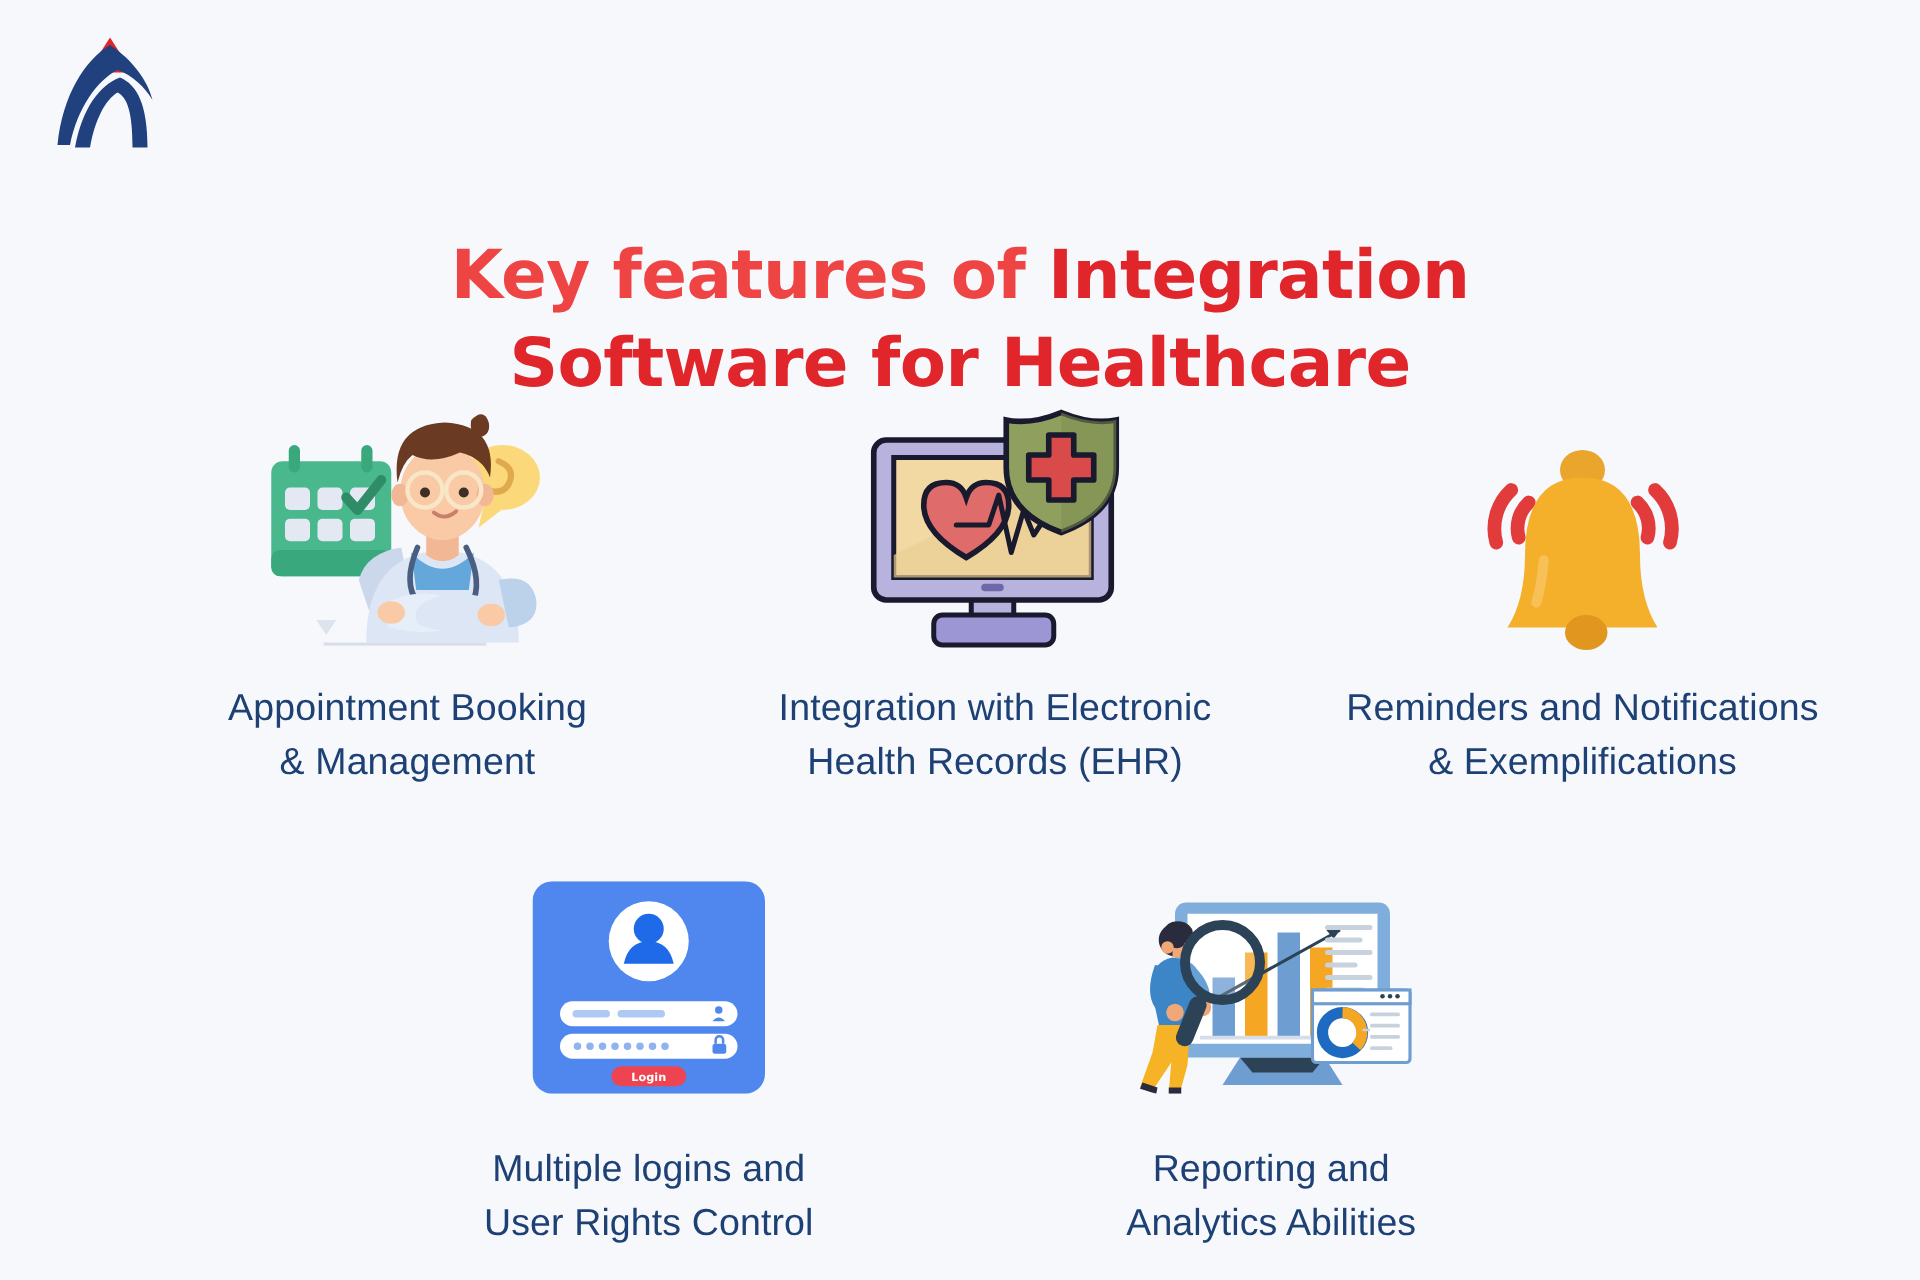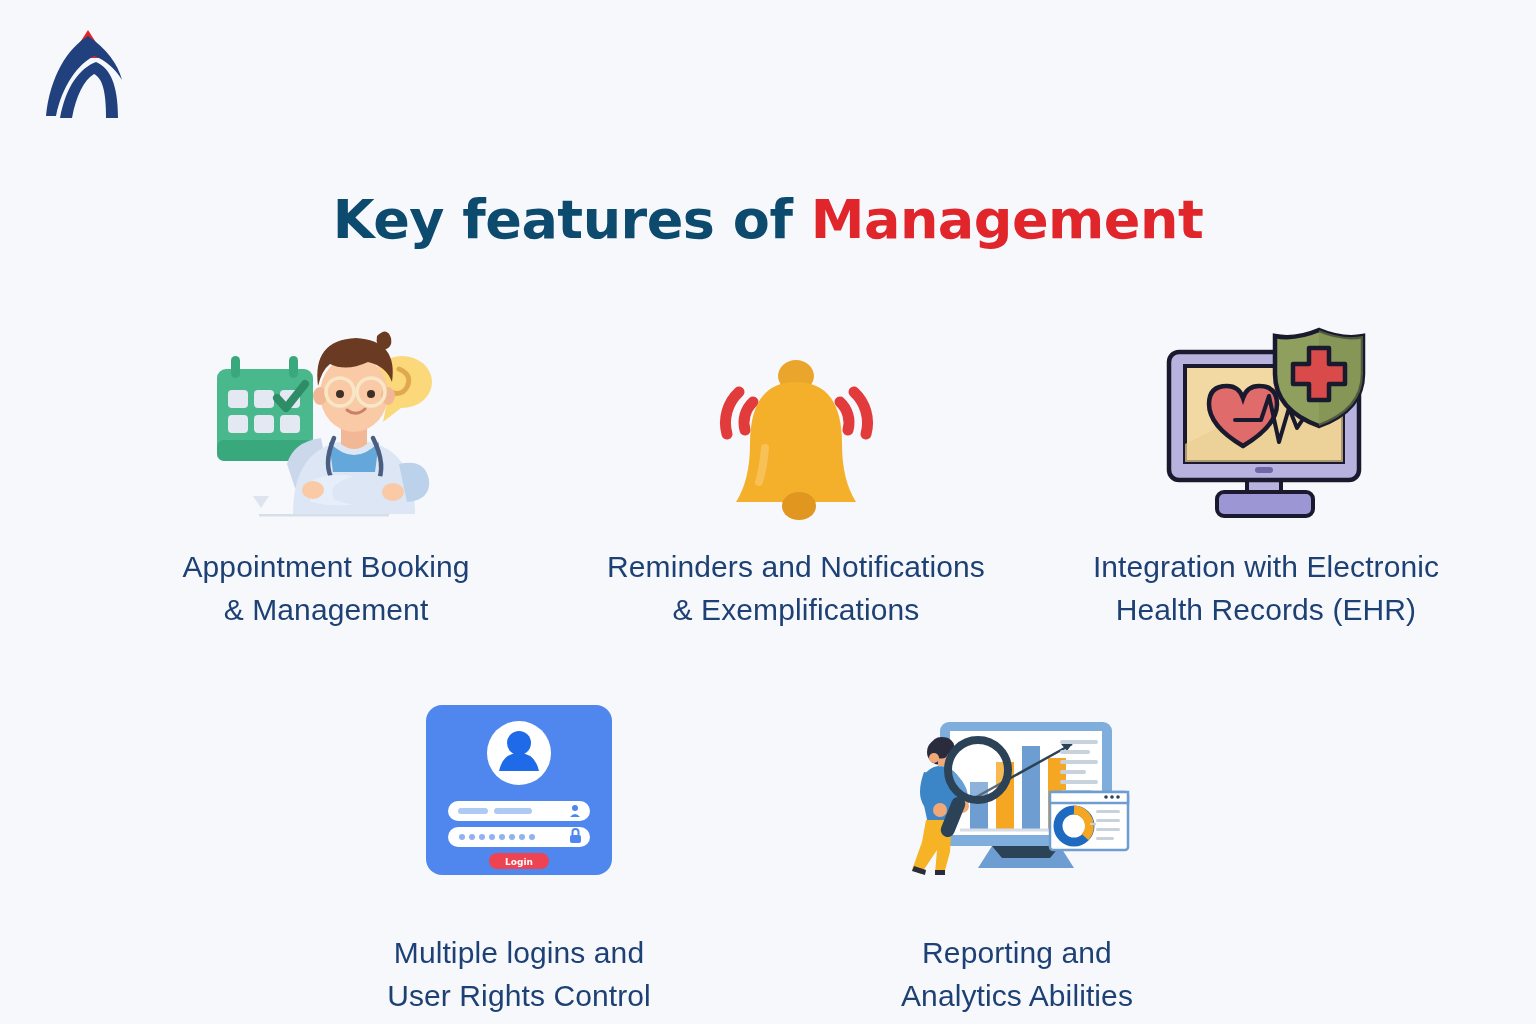--- a/index.html
+++ b/index.html
@@ -48,21 +48,21 @@
     left: 0;
     top: 148px;
     width: 1536px;
     text-align: center;
     font-family: "DejaVu Sans", sans-serif;
     font-weight: 700;
     font-size: 54px;
     line-height: 1.32;
     letter-spacing: -0.5px;
   }
-  .title .navy { color: #0c4a6e; }
+  .title .navy { color: #ef4444; }
   .title .red  { color: #E1262B; }
 
   
   .row {
     position: absolute;
     display: flex;
     width: 1536px;
     justify-content: center;
   }
   .row-top    { top: 314px; left: 0; padding-left: 28px; }
@@ -88,39 +88,40 @@
   .caption {
     margin-top: 22px;
     text-align: center;
     color: #1E4175;
     font-family: "Liberation Sans", sans-serif;
     font-size: 30px;
     line-height: 1.42;
     letter-spacing: 0.1px;
     white-space: pre-line;
   }
-  .row-bottom .caption { margin-top: 57px; }
+  .row-bottom .caption { margin-top: 40px; }
 </style>
 </head>
 <body>
 
 <div class="logo">
   <svg class="logo-mark" viewBox="0 0 84 96">
     <path d="M44 6 L62 34 L26 34 Z" fill="#E1262B"></path>
     <path d="M2 92 C6 52 24 24 44 12 C62 24 74 40 78 56 C72 46 62 36 50 32
              C34 40 18 62 12 92 Z" fill="#21407E"></path>
     <path d="M16 94 C22 62 36 44 52 38 C66 44 74 60 74 94 L62 94
              C62 66 58 54 50 50 C40 56 32 72 28 94 Z" fill="#21407E"></path>
   </svg>
   <div class="logo-words">
   </div>
 </div>
 
 <h1 class="title">
-  <span class="navy">Key features of </span><span class="red">Management</span><br>
+  <span class="navy">Key features of </span><span class="red">Integration</span><br>
+  <span class="red">Software for Healthcare</span>
 </h1>
 
 <div class="row row-top">
 
   <div class="feature">
     <div class="art">
       <svg width="250" height="210" viewBox="0 0 250 210">
 
         <rect x="58" y="200" width="130" height="2.5" fill="#D8DEE8"></rect>
 
@@ -179,20 +180,49 @@
 
         <path d="M198 150 q26 -6 30 16 q2 20 -22 22 z" fill="#BBD2EA"></path>
       </svg>
     </div>
     <div class="caption">Appointment Booking
 &amp; Management</div>
   </div>
 
   <div class="feature">
     <div class="art">
+      <svg width="230" height="200" viewBox="0 0 230 200">
+
+        <rect x="96" y="150" width="34" height="20" fill="#B7B2DE" stroke="#1A1A2E" stroke-width="4"></rect>
+        <rect x="66" y="168" width="96" height="24" rx="7" fill="#9C96D4" stroke="#1A1A2E" stroke-width="4"></rect>
+
+        <rect x="18" y="28" width="190" height="128" rx="10" fill="#B7B2DE" stroke="#1A1A2E" stroke-width="4.5"></rect>
+
+        <rect x="34" y="42" width="158" height="96" fill="#F2D9A4" stroke="#1A1A2E" stroke-width="4"></rect>
+        <path d="M34 120 L192 42 L192 138 L34 138 Z" fill="#EACD93" opacity="0.7"></path>
+
+        <path d="M58 80 q0 -18 18 -18 q12 0 16 12 q4 -12 16 -12 q18 0 18 18
+                 q0 22 -34 42 q-34 -20 -34 -42 z" fill="#E06B6B" stroke="#1A1A2E" stroke-width="4.5"></path>
+
+        <polyline points="84,96 110,96 118,72 128,118 138,84 146,104 154,92 166,92 178,92" fill="none" stroke="#1A1A2E" stroke-width="4" stroke-linejoin="round" stroke-linecap="round"></polyline>
+
+        <rect x="104" y="143" width="18" height="6" rx="3" fill="#6E67A8"></rect>
+
+        <path d="M168 6 q24 10 44 6 l0 38 q0 36 -44 52 q-44 -16 -44 -52 l0 -38 q20 4 44 -6 z" fill="#8FA05E" stroke="#1A1A2E" stroke-width="4.5"></path>
+        <path d="M168 6 q24 10 44 6 l0 38 q0 36 -44 52 z" fill="#7D8E50" opacity="0.55"></path>
+
+        <path d="M158 24 h20 v16 h16 v20 h-16 v16 h-20 v-16 h-16 v-20 h16 z" fill="#D94A4A" stroke="#1A1A2E" stroke-width="4.5" stroke-linejoin="round"></path>
+      </svg>
+    </div>
+    <div class="caption">Integration with Electronic
+Health Records (EHR)</div>
+  </div>
+
+  <div class="feature">
+    <div class="art">
       <svg width="215" height="200" viewBox="0 0 215 200">
 
         <path d="M38 110 a42 42 0 0 1 12 -42" stroke="#E23B3B" stroke-width="11" fill="none" stroke-linecap="round"></path>
         <path d="M56 106 a28 28 0 0 1 8 -28" stroke="#E23B3B" stroke-width="11" fill="none" stroke-linecap="round"></path>
         <path d="M74 100 a14 14 0 0 1 5 -14" stroke="#E23B3B" stroke-width="11" fill="none" stroke-linecap="round"></path>
 
         <path d="M177 110 a42 42 0 0 0 -12 -42" stroke="#E23B3B" stroke-width="11" fill="none" stroke-linecap="round"></path>
         <path d="M159 106 a28 28 0 0 0 -8 -28" stroke="#E23B3B" stroke-width="11" fill="none" stroke-linecap="round"></path>
         <path d="M141 100 a14 14 0 0 0 -5 -14" stroke="#E23B3B" stroke-width="11" fill="none" stroke-linecap="round"></path>
 
@@ -200,49 +230,20 @@
 
         <path d="M107 58 q-46 0 -46 62 q0 36 -14 58 l120 0 q-14 -22 -14 -58 q0 -62 -46 -62 z" fill="#F4AF2B"></path>
 
         <ellipse cx="110" cy="182" rx="17" ry="14" fill="#E0961F"></ellipse>
 
         <path d="M76 124 q-2 22 -6 34" stroke="#F7C158" stroke-width="8" fill="none" stroke-linecap="round"></path>
       </svg>
     </div>
     <div class="caption">Reminders and Notifications
 &amp; Exemplifications</div>
-  </div>
-
-  <div class="feature">
-    <div class="art">
-      <svg width="230" height="200" viewBox="0 0 230 200">
-
-        <rect x="96" y="150" width="34" height="20" fill="#B7B2DE" stroke="#1A1A2E" stroke-width="4"></rect>
-        <rect x="66" y="168" width="96" height="24" rx="7" fill="#9C96D4" stroke="#1A1A2E" stroke-width="4"></rect>
-
-        <rect x="18" y="28" width="190" height="128" rx="10" fill="#B7B2DE" stroke="#1A1A2E" stroke-width="4.5"></rect>
-
-        <rect x="34" y="42" width="158" height="96" fill="#F2D9A4" stroke="#1A1A2E" stroke-width="4"></rect>
-        <path d="M34 120 L192 42 L192 138 L34 138 Z" fill="#EACD93" opacity="0.7"></path>
-
-        <path d="M58 80 q0 -18 18 -18 q12 0 16 12 q4 -12 16 -12 q18 0 18 18
-                 q0 22 -34 42 q-34 -20 -34 -42 z" fill="#E06B6B" stroke="#1A1A2E" stroke-width="4.5"></path>
-
-        <polyline points="84,96 110,96 118,72 128,118 138,84 146,104 154,92 166,92 178,92" fill="none" stroke="#1A1A2E" stroke-width="4" stroke-linejoin="round" stroke-linecap="round"></polyline>
-
-        <rect x="104" y="143" width="18" height="6" rx="3" fill="#6E67A8"></rect>
-
-        <path d="M168 6 q24 10 44 6 l0 38 q0 36 -44 52 q-44 -16 -44 -52 l0 -38 q20 4 44 -6 z" fill="#8FA05E" stroke="#1A1A2E" stroke-width="4.5"></path>
-        <path d="M168 6 q24 10 44 6 l0 38 q0 36 -44 52 z" fill="#7D8E50" opacity="0.55"></path>
-
-        <path d="M158 24 h20 v16 h16 v20 h-16 v16 h-20 v-16 h-16 v-20 h16 z" fill="#D94A4A" stroke="#1A1A2E" stroke-width="4.5" stroke-linejoin="round"></path>
-      </svg>
-    </div>
-    <div class="caption">Integration with Electronic
-Health Records (EHR)</div>
   </div>
 </div>
 
 <div class="row row-bottom">
 
   <div class="feature">
     <div class="art">
       <svg width="186" height="170" viewBox="0 0 186 170">
         <rect x="0" y="0" width="186" height="170" rx="16" fill="#5087EE"></rect>
 

